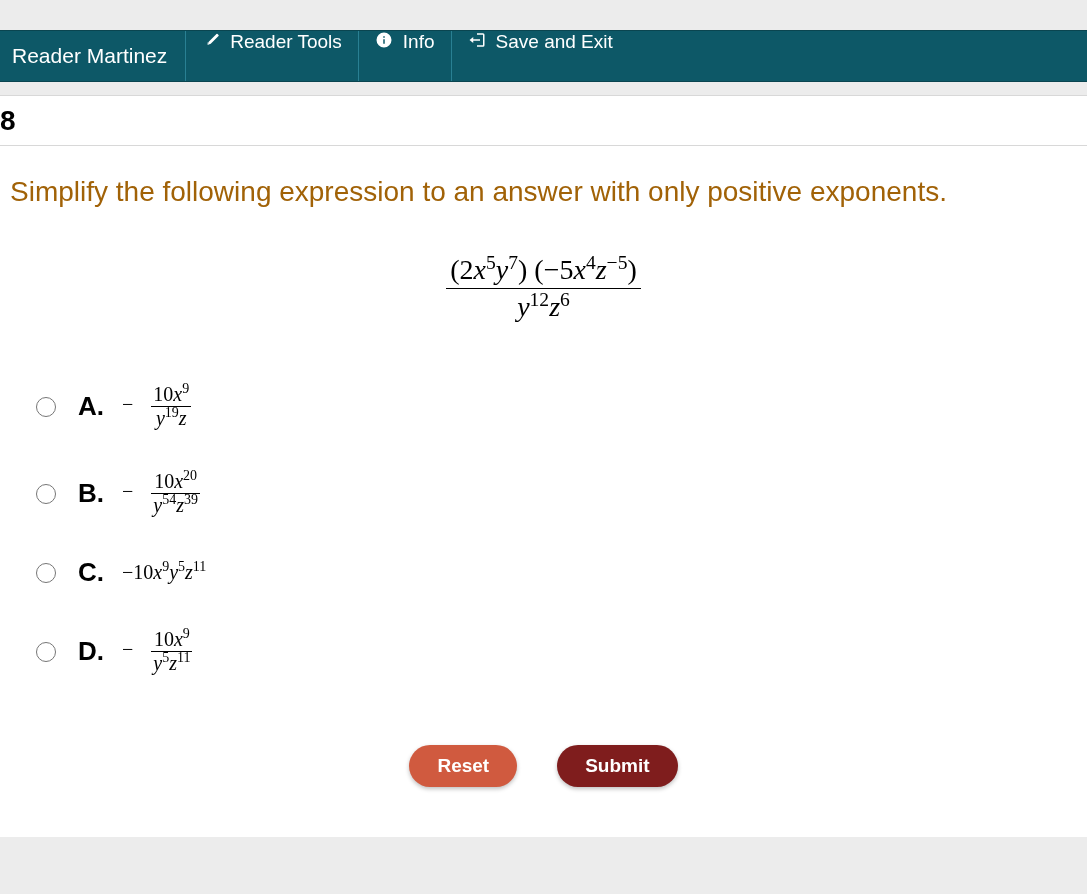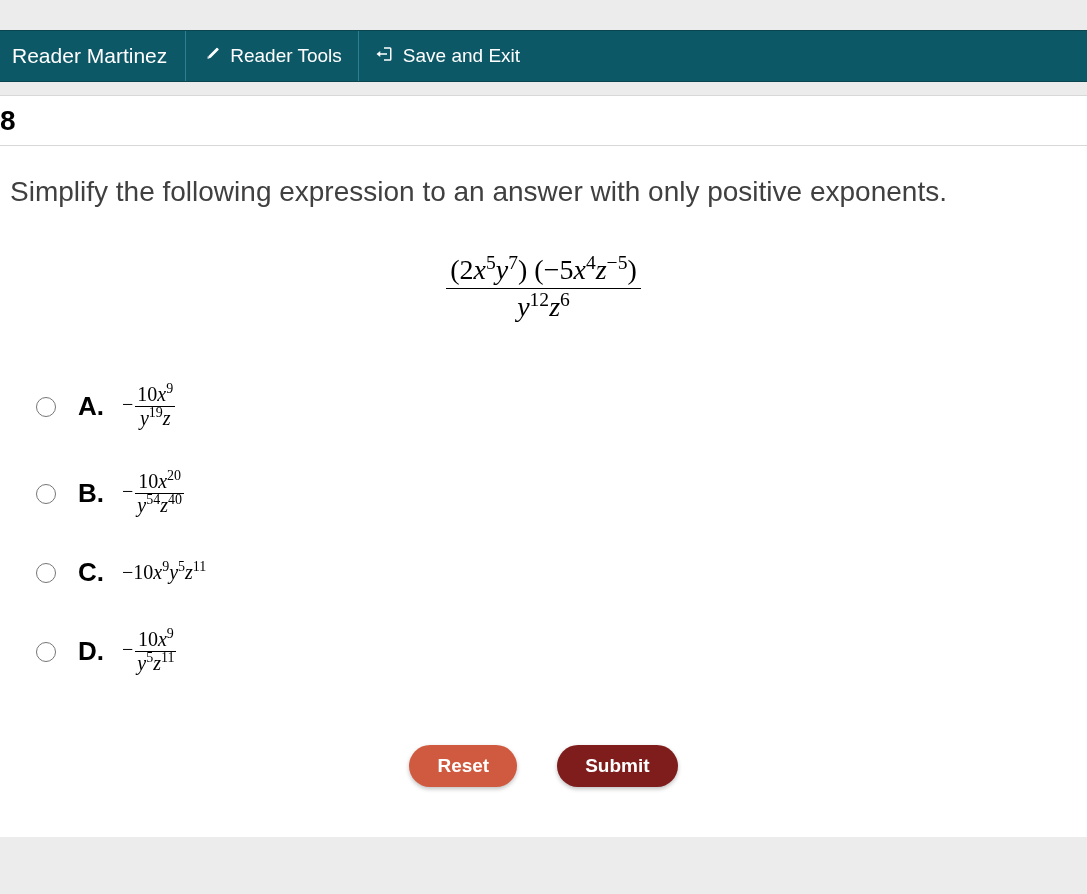--- a/index.html
+++ b/index.html
@@ -19,21 +19,20 @@
     color: #ffffff;
     font-size: 21px;
     border-top: 1px solid #0a4550;
     border-bottom: 1px solid #0a4550;
   }
   .header .name { padding: 0 18px 0 12px; }
   .header .title { flex: 1; padding-left: 14px; }
   .header .tools { display: flex; align-items: stretch; height: 100%; }
   .header .tool {
     display: flex;
-    align-items: center;
     padding: 0 16px;
     border-left: 1px solid #298093;
     font-size: 19px;
     gap: 10px;
     cursor: pointer;
   }
   .header .tool svg { width: 18px; height: 18px; fill: #fff; }
   .sub-spacer { height: 14px; background:#ececec; border-bottom:1px solid #d8d8d8;}
   .qbar {
     background: #ffffff;
@@ -48,21 +47,21 @@
     color: #000;
     padding-left: 0;
     width: 20px;
   }
   .content {
     background: #ffffff;
     padding: 20px 0 30px 0;
   }
   .prompt {
     font-size: 28px;
-    color: #404040;
+    color: #a16207;
     padding: 10px 10px 30px 10px;
   }
   .expression {
     text-align: center;
     padding: 16px 0 40px 0;
     font-family: "Times New Roman", serif;
     font-size: 28px;
     color: #000;
   }
   .frac { display: inline-block; text-align: center; vertical-align: middle; }
@@ -85,21 +84,21 @@
   .opt-label {
     font-family: Arial, sans-serif;
     font-size: 26px;
     font-weight: bold;
     width: 44px;
   }
   .opt-body {
     font-size: 20px;
     color:#000;
   }
-  .opt-body .frac .num, .opt-body .frac .den { padding: 0 2px; }
+  .opt-body .frac .num, .opt-body .frac .den { padding: 0 2px; margin-left: 16px; }
   .neg { margin-right: 2px; }
   .buttons {
     text-align: center;
     padding: 30px 0 20px 0;
     display: flex;
     justify-content: center;
     gap: 40px;
     align-items: flex-end;
   }
   .btn {
@@ -128,20 +127,28 @@
       <span>
         <svg viewBox="0 0 24 24">
             <path d="M20.71 4.04a1 1 0 0 0-1.42 0L9 14.34l-1.79 4.45 4.45-1.79L22 6.66a1 1 0 0 0 0-1.41zM7 17l1-2.5 1.5 1.5z"></path>
           </svg>
       </span>
       <span>Reader Tools</span>
     </div>
     <div class="tool">
       <span>
         <svg viewBox="0 0 24 24">
+            <path d="M12 2a10 10 0 1 0 10 10A10 10 0 0 0 12 2zm1 15h-2v-6h2zm0-8h-2V7h2z"></path>
+          </svg>
+      </span>
+      <span>Info</span>
+    </div>
+    <div class="tool">
+      <span>
+        <svg viewBox="0 0 24 24">
             <path d="M16 13v-2H7V8l-5 4 5 4v-3zM20 3h-8v2h8v14h-8v2h8a2 2 0 0 0 2-2V5a2 2 0 0 0-2-2z"></path>
           </svg>
       </span>
       <span>Save and Exit</span>
     </div>
   </div>
 </div>
 
 <div class="sub-spacer"></div>
 
@@ -166,21 +173,21 @@
       <span class="opt-label">A.</span>
       <span class="opt-body nowrap">
         <span class="neg">−</span><span class="frac"><span class="num">10<i>x</i><sup>9</sup></span><span class="den"><i>y</i><sup>19</sup><i>z</i></span></span>
       </span>
     </label>
 
     <label class="option">
       <input type="radio" name="ans" style="">
       <span class="opt-label">B.</span>
       <span class="opt-body nowrap">
-        <span class="neg">−</span><span class="frac"><span class="num">10<i>x</i><sup>20</sup></span><span class="den"><i>y</i><sup>54</sup><i>z</i><sup>40</sup></span></span>
+        <span class="neg">−</span><span class="frac"><span class="num">10<i>x</i><sup>20</sup></span><span class="den"><i>y</i><sup>54</sup><i>z</i><sup>39</sup></span></span>
       </span>
     </label>
 
     <label class="option">
       <input type="radio" name="ans" style="">
       <span class="opt-label">C.</span>
       <span class="opt-body nowrap">
         −10<i>x</i><sup>9</sup><i>y</i><sup>5</sup><i>z</i><sup>11</sup>
       </span>
     </label>

